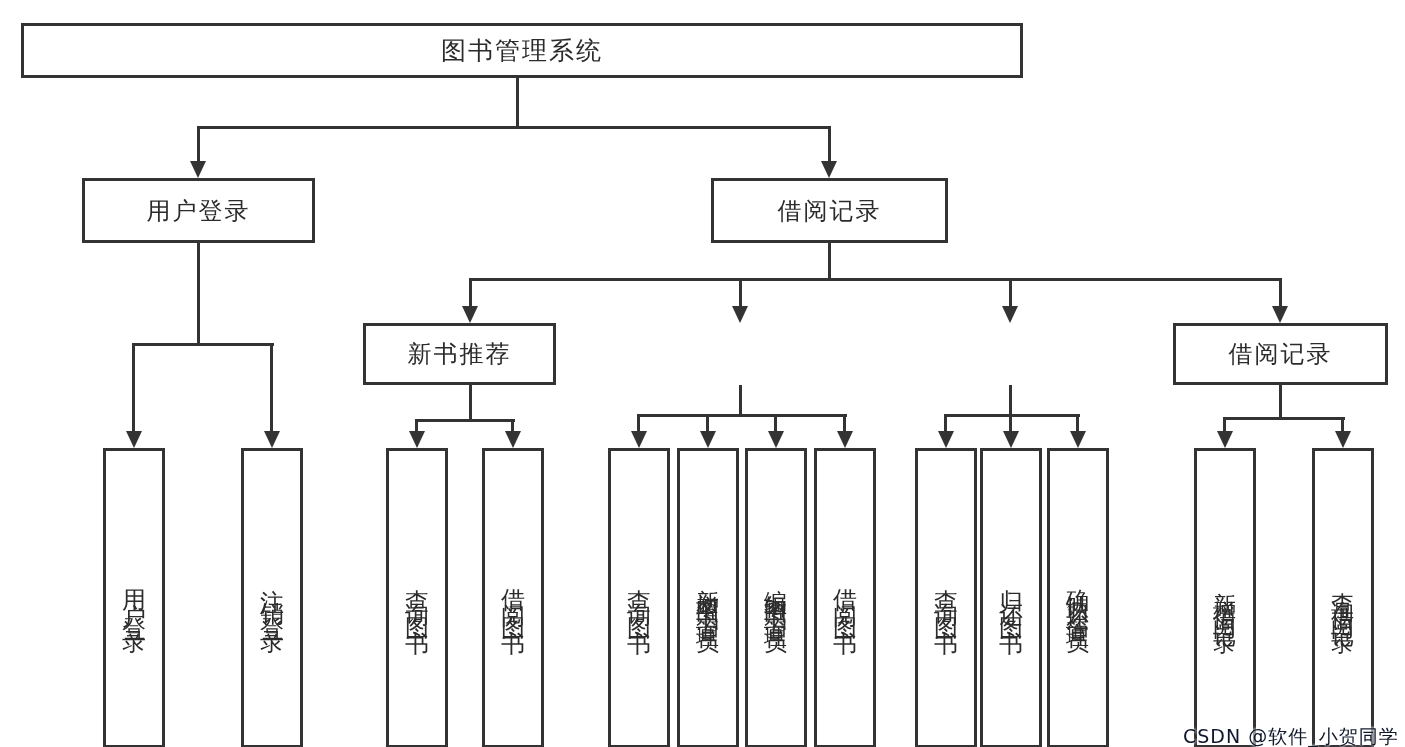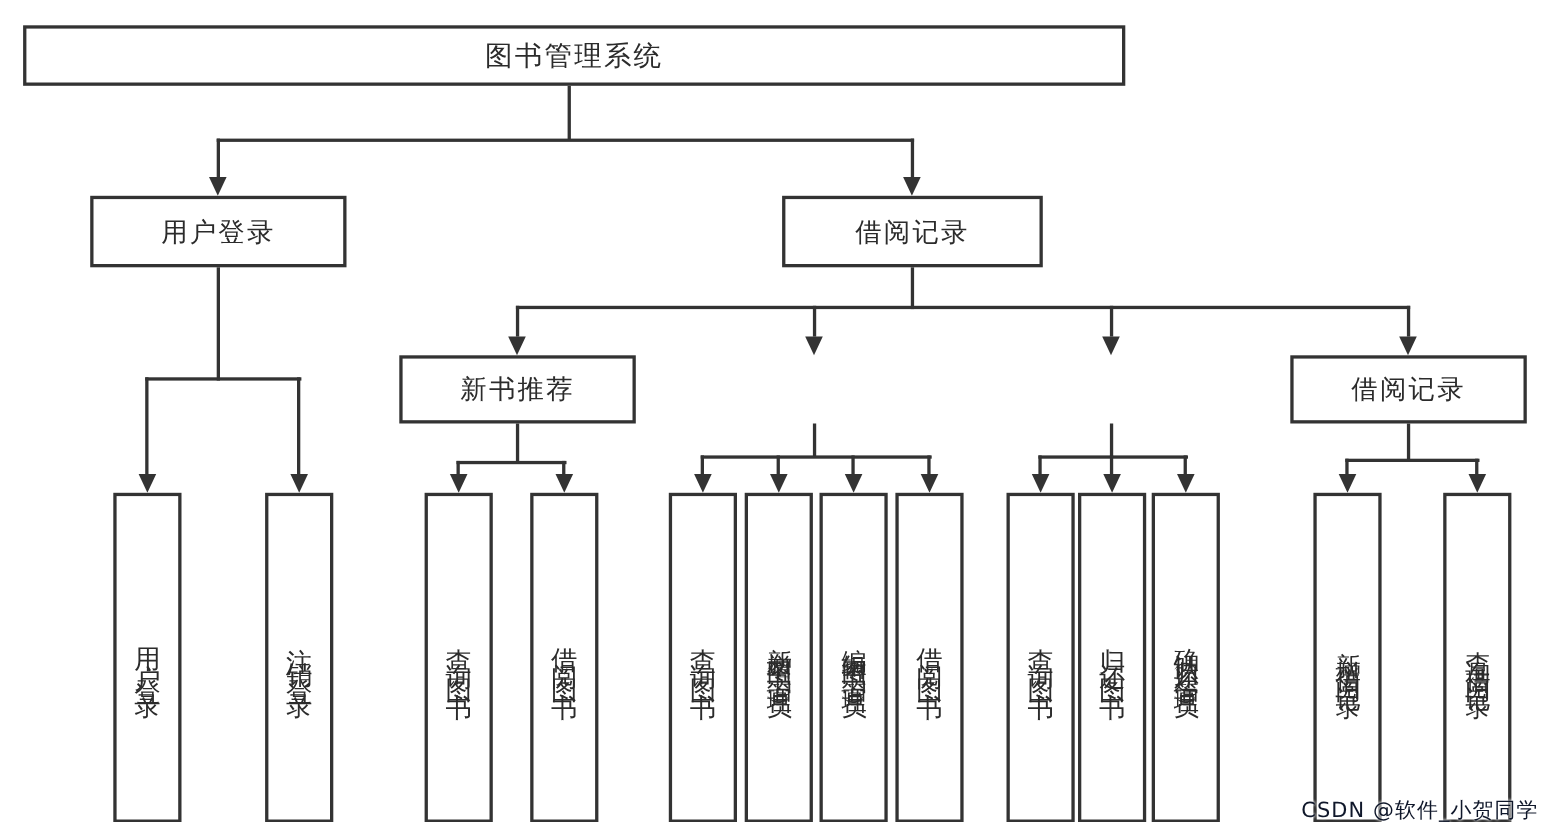--- a/index.html
+++ b/index.html
@@ -64,21 +64,21 @@
   <div class="hl" style="left:469px;top:268px;width:813px"></div>
   <div class="vl" style="left:469px;top:268px;height:28px"></div>
   <div class="arr" style="left:462px;top:296px"></div>
   <div class="vl" style="left:739px;top:268px;height:28px"></div>
   <div class="arr" style="left:732px;top:296px"></div>
   <div class="vl" style="left:1009px;top:268px;height:28px"></div>
   <div class="arr" style="left:1002px;top:296px"></div>
   <div class="vl" style="left:1279px;top:268px;height:28px"></div>
   <div class="arr" style="left:1272px;top:296px"></div>
 
-  <div class="box hbox" style="left:363px;top:313px;width:215px;height:62px">新书推荐</div>
+  <div class="box hbox" style="left:363px;top:313px;width:193px;height:62px">新书推荐</div>
   <div class="box hbox" style="left:1173px;top:313px;width:215px;height:62px">借阅记录</div>
 
   <div class="vl" style="left:469px;top:375px;height:36px"></div>
   <div class="hl" style="left:415px;top:409px;width:100px"></div>
   <div class="vl" style="left:415px;top:409px;height:12px"></div>
   <div class="arr" style="left:409px;top:421px"></div>
   <div class="vl" style="left:511px;top:409px;height:12px"></div>
   <div class="arr" style="left:505px;top:421px"></div>
 
   <div class="vl" style="left:739px;top:375px;height:31px"></div>

